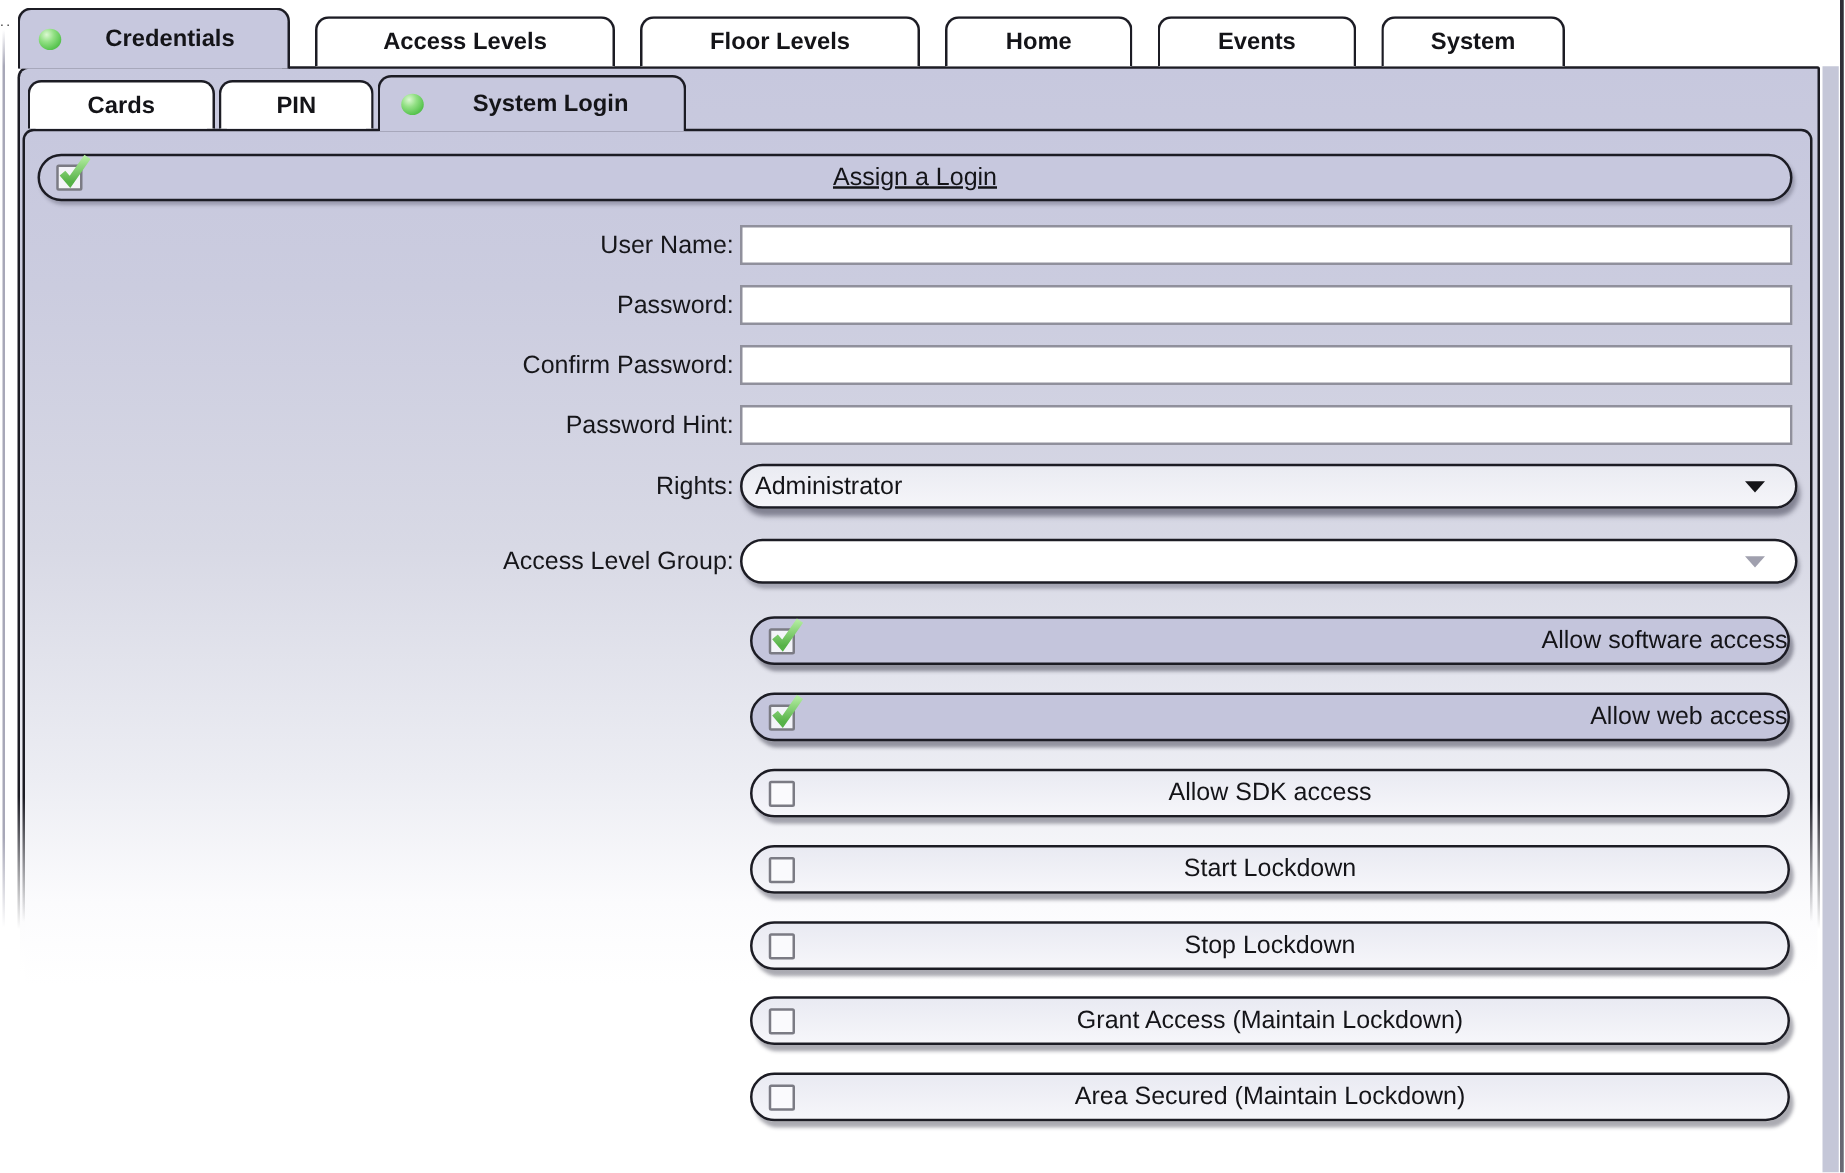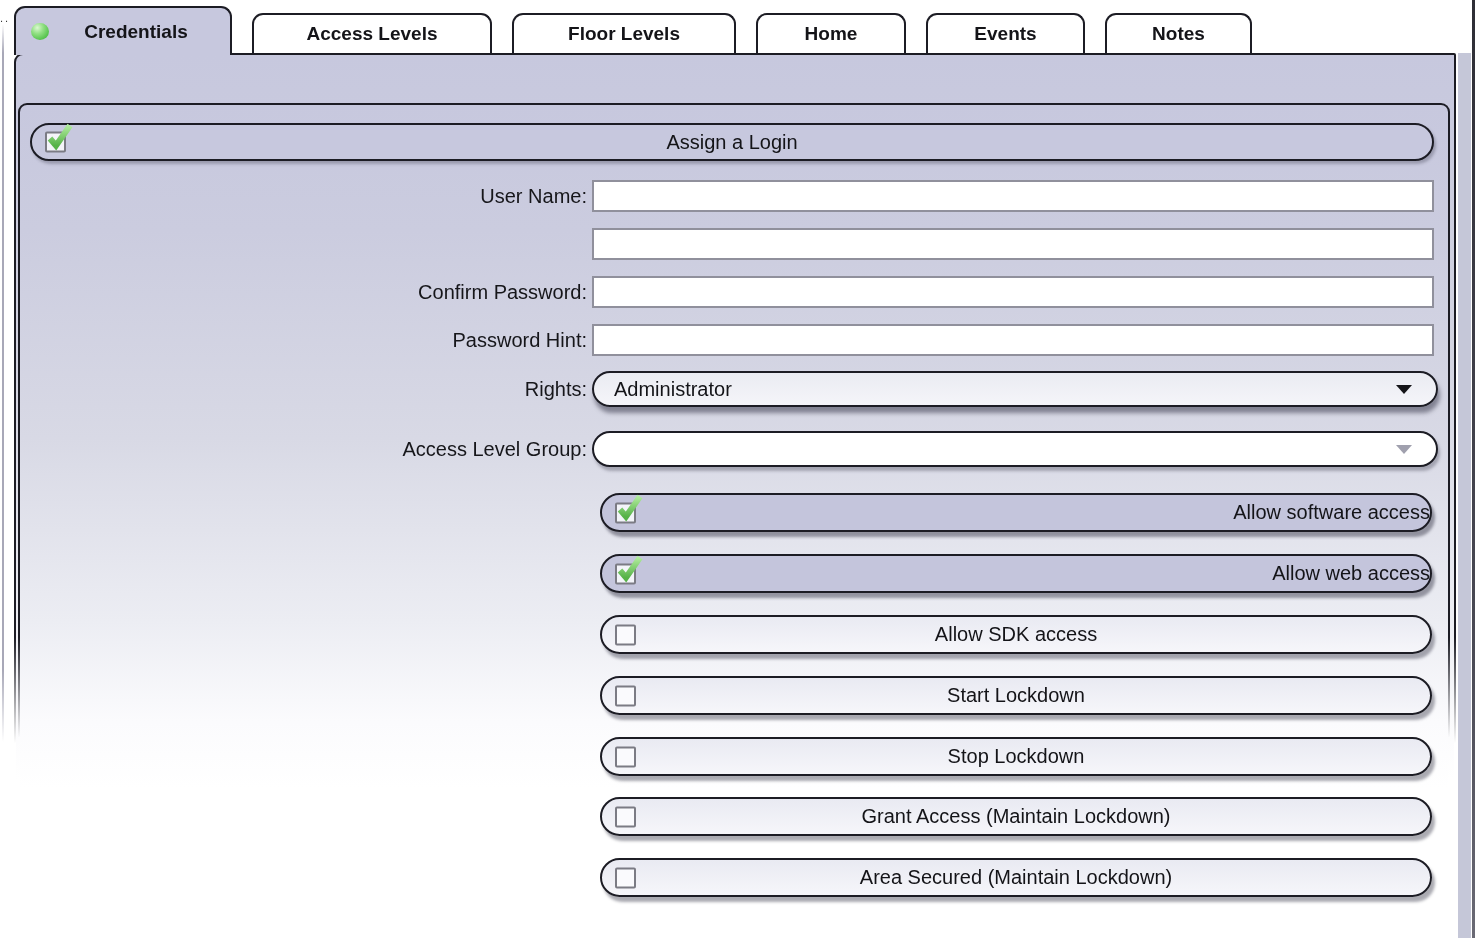--- a/index.html
+++ b/index.html
@@ -41,30 +41,30 @@
     border-radius:9px 9px 0 0;padding:2px 2px 0 2px;box-sizing:border-box;}
   .subpanel-inner{position:relative;width:100%;height:100%;border-radius:7px 7px 0 0;
     background:linear-gradient(180deg,#c7c8de 0%,#cbccdf 15%,#d8d9e5 40%,#ecedf3 62%,#fbfbfd 74%,#ffffff 82%);}
   
   .pillbtn{position:absolute;border:2px solid #1c1c24;border-radius:20px;box-sizing:border-box;
     display:flex;align-items:center;justify-content:center;font-size:20px;cursor:default;}
   .pillbtn .cb{position:absolute;left:13px;top:50%;transform:translateY(-50%);width:21px;height:21px;
     border:2.5px solid #7b7b84;border-radius:2px;background:rgba(252,252,254,0.85);box-sizing:border-box;}
   .pillbtn .mark{position:absolute;left:-1px;top:-11px;width:30px;height:30px;}
   .assign{left:10px;top:18px;width:1404px;height:38px;background:#c7c8de;
-    box-shadow:2px 3px 3px rgba(45,45,62,0.30);}
+    box-shadow:2px 3px 3px rgba(45,45,62,0.30);text-decoration:underline;}
   .perm{left:580px;width:832px;height:39px;}
   .perm.checked{background:#c4c5dc;box-shadow:3px 5px 3px rgba(45,45,62,0.45);justify-content:flex-end;}
   .perm.unchecked{background:linear-gradient(#e9eaf2,#f6f6fa);box-shadow:3px 5px 3px rgba(45,45,62,0.40);}
   
   .flabel{position:absolute;left:0;width:567px;text-align:right;font-size:20px;color:#16161a;}
   .tinput{position:absolute;left:572px;width:842px;height:32px;border:2px solid #90909c;background:#ffffff;
     box-sizing:border-box;font-size:19px;padding:0 8px;outline:none;border-radius:0;}
   .combo{position:absolute;left:572px;width:846px;height:36px;border:2px solid #1c1c24;border-radius:19px;
-    box-sizing:border-box;display:flex;align-items:center;font-size:20px;padding-left:20px;cursor:default;}
+    box-sizing:border-box;display:flex;align-items:center;font-size:20px;padding-left:10px;cursor:default;}
   .combo.rights{background:linear-gradient(#eaebf2,#f5f5f9);box-shadow:2px 6px 4px rgba(60,60,78,0.55);}
   .combo.alg{background:#ffffff;box-shadow:2px 4px 3px rgba(60,60,78,0.35);}
   .arrow{position:absolute;right:24px;top:50%;margin-top:-4px;width:0;height:0;
     border-left:8px solid transparent;border-right:8px solid transparent;}
   .arrow.dark{border-top:9px solid #141418;}
   .arrow.gray{border-top:9px solid #a0a0ae;}
 </style>
 </head>
 <body>
 
@@ -84,27 +84,39 @@
   <div class="tab" style="width:224px">
     <span>Floor Levels</span>
   </div>
   <div class="tab" style="width:150px">
     <span>Home</span>
   </div>
   <div class="tab" style="width:159px">
     <span>Events</span>
   </div>
   <div class="tab" style="width:147px">
-    <span>Notes</span>
+    <span>System</span>
   </div>
 </div>
 
 <div class="panel">
   <div class="panel-inner">
 
+    <div class="subtabs-row">
+      <div class="subtab" style="width:150px">
+        <span>Cards</span>
+      </div>
+      <div class="subtab" style="width:124px">
+        <span>PIN</span>
+      </div>
+      <div class="subtab active" style="width:247px">
+        <span class="dot"></span>
+        <span style="margin-left:30px">System Login</span>
+      </div>
+    </div>
 
     <div class="subpanel">
       <div class="subpanel-inner">
 
         <div class="pillbtn assign">
           <span class="cb">
             <svg class="mark" viewBox="0 0 30 30">
               <defs>
                   <linearGradient id="g1" x1="0" y1="0" x2="0" y2="1">
                 <stop offset="0" stop-color="#b2ec9f"></stop>
@@ -113,20 +125,21 @@
                 </defs>
               <path d="M4 16 L10 23 L24 3" fill="none" stroke="url(#g1)" stroke-width="6"></path>
             </svg>
           </span>
           <span>Assign a Login</span>
         </div>
 
         <div class="flabel" style="top:75px;line-height:32px">User Name:</div>
         <input class="tinput" style="top: 75px;" type="text" value="">
 
+        <div class="flabel" style="top:123px;line-height:32px">Password:</div>
         <input class="tinput" style="top: 123px;" type="password" value="">
 
         <div class="flabel" style="top:171px;line-height:32px">Confirm Password:</div>
         <input class="tinput" style="top: 171px;" type="password" value="">
 
         <div class="flabel" style="top:219px;line-height:32px">Password Hint:</div>
         <input class="tinput" style="top: 219px;" type="text" value="">
 
         <div class="flabel" style="top:266px;line-height:36px">Rights:</div>
         <div class="combo rights" style="top:266px">

